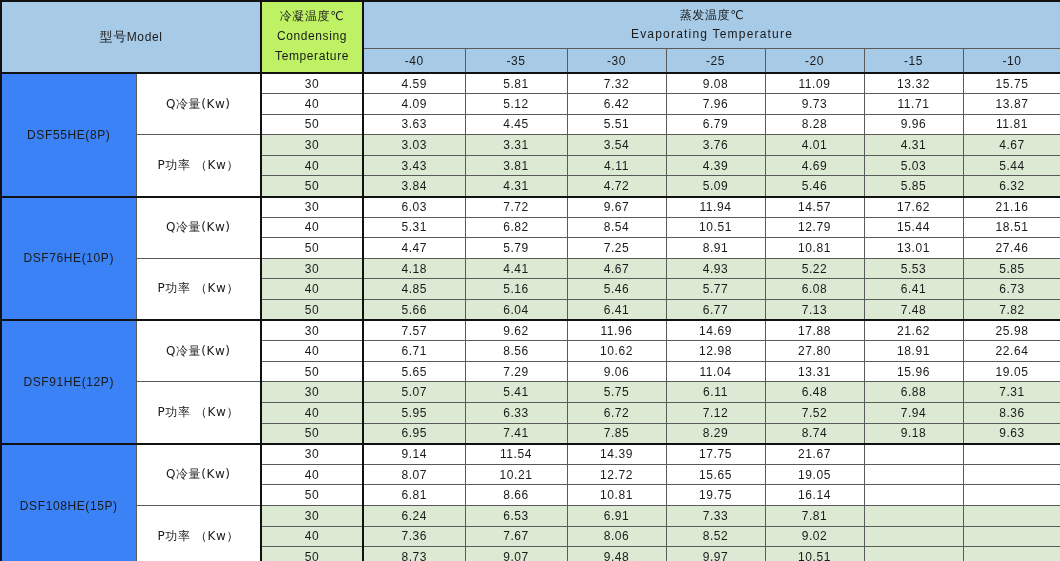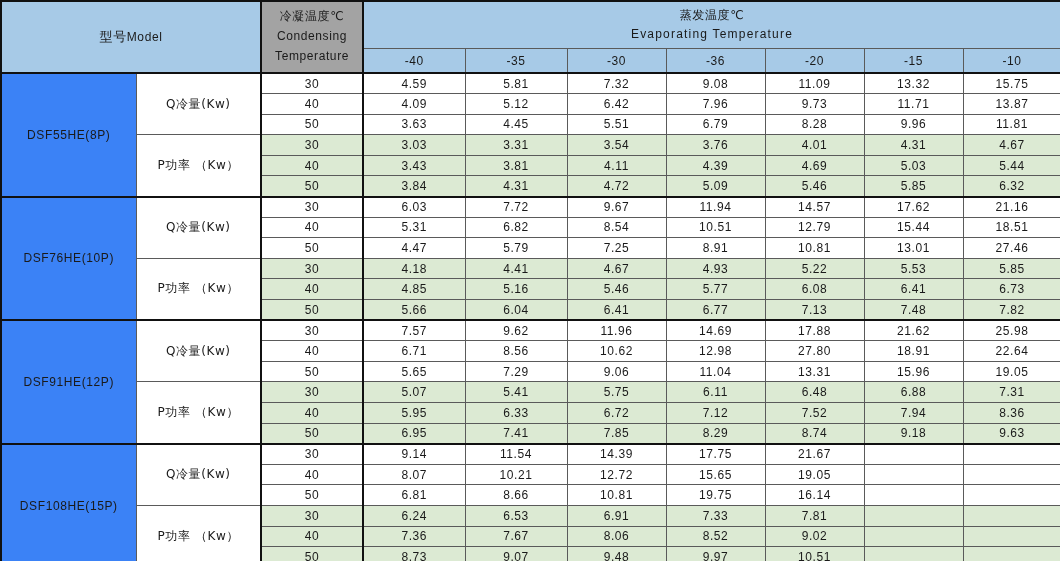--- a/index.html
+++ b/index.html
@@ -59,21 +59,21 @@
   }
   .evap-title .cn {
     font-family: "DejaVu Sans", sans-serif;
     display: block;
   }
   .evap-title .en {
     display: block;
     letter-spacing: 1.2px;
   }
   .cond-cell {
-    background: #a3a3a3;
+    background: #bef264;
     line-height: 1.65;
     font-size: 12px;
   }
   .cond-cell span { display: block; }
   .cond-cell .cn { font-family: "DejaVu Sans", sans-serif; }
 
   .model-cell {
     color: #2e75b6;
     font-size: 13px;
     letter-spacing: 0.5px;
@@ -122,21 +122,21 @@
       <th colspan="8" class="hdr evap-title br-thick bt-thick">
         <span class="cn">蒸发温度℃</span>
         <span class="en">Evaporating Temperature</span>
       </th>
     </tr>
     <tr></tr>
     <tr>
       <th class="hdr-sub bl-thick">-40</th>
       <th class="hdr-sub">-35</th>
       <th class="hdr-sub">-30</th>
-      <th class="hdr-sub">-36</th>
+      <th class="hdr-sub">-25</th>
       <th class="hdr-sub">-20</th>
       <th class="hdr-sub">-15</th>
       <th class="hdr-sub">-10</th>
       <th class="hdr-sub br-thick">-5</th>
     </tr>
   </thead>
   <tbody id="table-body">
       <tr class="data-row band-q">
         <td rowspan="6" class="model-cell bl-thick bt-thick">DSF55HE(8P)</td>
         <td rowspan="3" class="metric-cell br-thick bt-thick">Q冷量(Kw)</td>

